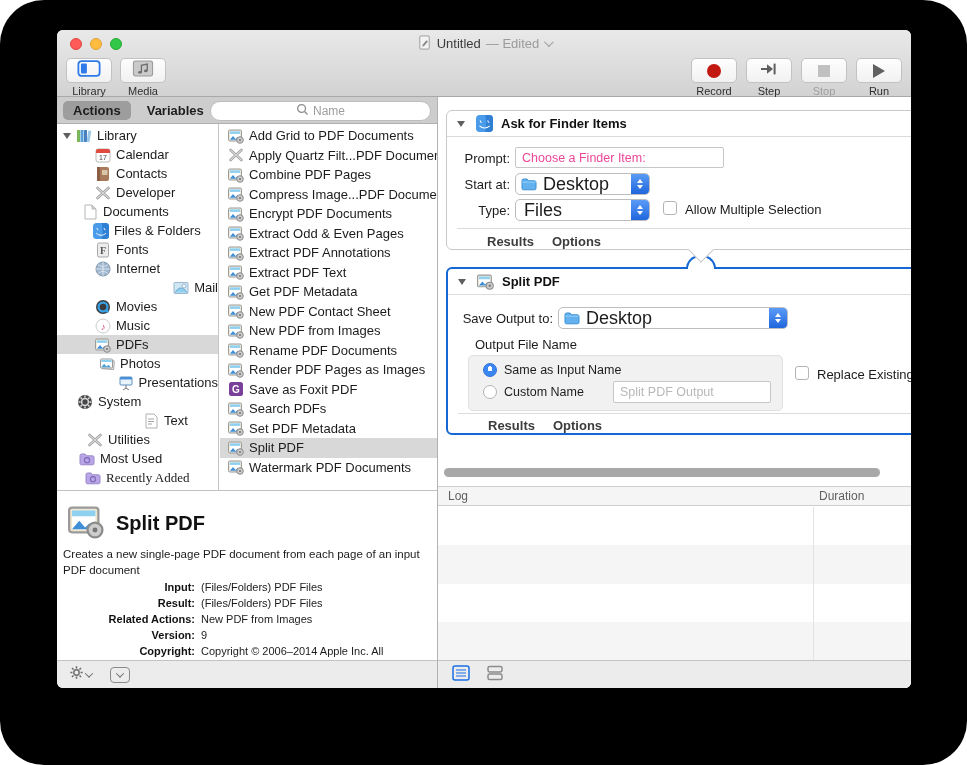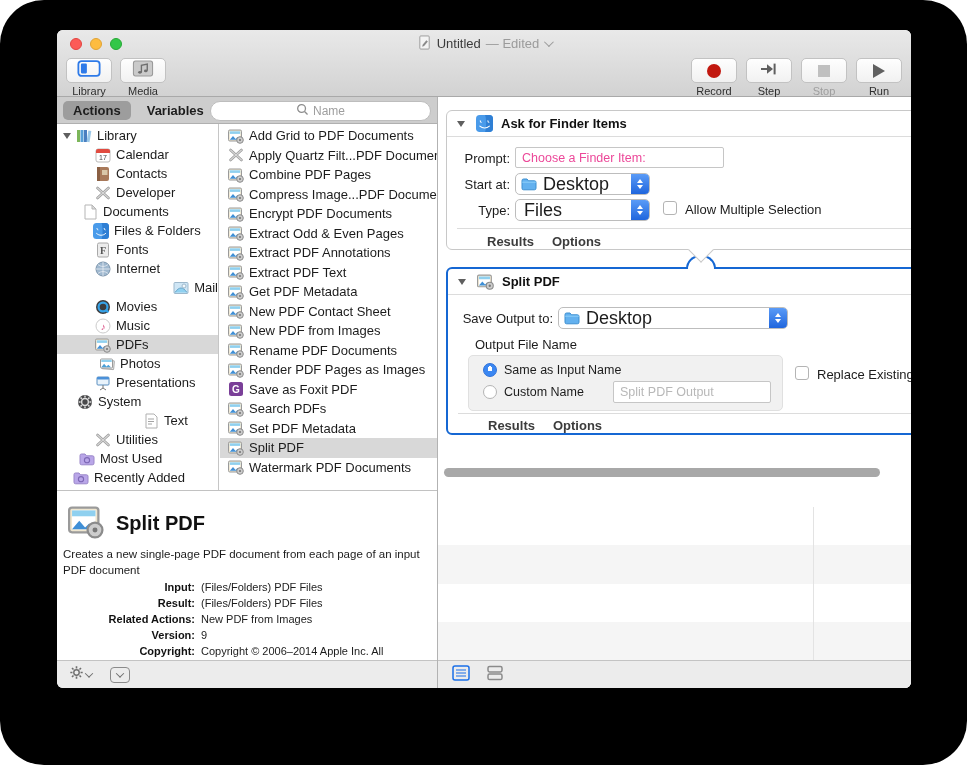--- a/index.html
+++ b/index.html
@@ -323,21 +323,21 @@
               <span class="ic">
                 <svg viewBox="0 0 16 16">
                   <rect x="3" y="4.2" width="12" height="9" rx="1" fill="#e8e8e8" stroke="#a8a8a8" transform="rotate(5 9 9)"></rect>
                   <rect x="1.5" y="3" width="12" height="9" rx="1" fill="#fff" stroke="#9a9a9a"></rect>
                   <rect x="2.3" y="3.8" width="10.4" height="2.2" fill="#8fd0ef"></rect>
                   <path d="M2.3 11.2l2.8-3.4 2.4 2.8 1.8-1.8 2.6 2.4z" fill="#4aa0d8"></path>
                 </svg>
               </span>
               <span>Photos</span>
             </div>
-            <div class="row" style="padding-left: 38px;">
+            <div class="row" style="padding-left: 52px; justify-content: flex-end;">
               <span class="ic">
                 <svg viewBox="0 0 16 16">
                   <rect x="2" y="2" width="12" height="8" rx="1" fill="#e9f3fb" stroke="#5a8fc0"></rect>
                   <rect x="2" y="2" width="12" height="2.4" rx="1" fill="#4a90d9"></rect>
                   <path d="M8 10v3M5 15l3-2 3 2" stroke="#777" fill="none"></path>
                 </svg>
               </span>
               <span>Presentations</span>
             </div>
             <div class="row" style="padding-left: 20px;">
@@ -354,39 +354,39 @@
             </div>
             <div class="row" style="padding-left: 38px; margin-left: 48px;">
               <span class="ic">
                 <svg viewBox="0 0 16 16">
                   <path d="M3 1h8l3 3v11H3z" fill="#fff" stroke="#b0b0b0"></path>
                   <path d="M5 6h6M5 8.5h6M5 11h4" stroke="#9a9a9a" stroke-width=".9"></path>
                 </svg>
               </span>
               <span>Text</span>
             </div>
-            <div class="row" style="padding-left: 38px;">
+            <div class="row" style="padding-left: 30px;">
               <span class="ic">
                 <svg viewBox="0 0 16 16">
                   <path d="M2.5 3l11 10M13.5 3l-11 10" stroke="#9a9a9a" stroke-width="2.6" stroke-linecap="round"></path>
                   <path d="M2.5 3l11 10M13.5 3l-11 10" stroke="#d6d6d6" stroke-width="1.1" stroke-linecap="round"></path>
                 </svg>
               </span>
               <span>Utilities</span>
             </div>
             <div class="row" style="padding-left: 22px;">
               <span class="ic">
                 <svg viewBox="0 0 16 16">
                   <path d="M1 4.5A1.5 1.5 0 012.5 3H6l1.5 1.8h6A1.5 1.5 0 0115 6.3v5.9a1.6 1.6 0 01-1.6 1.6H2.6A1.6 1.6 0 011 12.2z" fill="#b9a6e8" stroke="#9a86c9"></path>
                   <circle cx="8" cy="9.2" r="2.6" fill="none" stroke="#7d68b5" stroke-width="1.1"></circle>
                 </svg>
               </span>
               <span>Most Used</span>
             </div>
-            <div class="row" style="padding-left: 16px;">
+            <div class="row" style="padding-left: 28px; font-family: Liberation Serif, serif;">
               <span class="ic">
                 <svg viewBox="0 0 16 16">
                   <path d="M1 4.5A1.5 1.5 0 012.5 3H6l1.5 1.8h6A1.5 1.5 0 0115 6.3v5.9a1.6 1.6 0 01-1.6 1.6H2.6A1.6 1.6 0 011 12.2z" fill="#b9a6e8" stroke="#9a86c9"></path>
                   <circle cx="8" cy="9.2" r="2.6" fill="none" stroke="#7d68b5" stroke-width="1.1"></circle>
                 </svg>
               </span>
               <span>Recently Added</span>
             </div>
           </div>
         <div class="listcol" id="actionCol">
@@ -766,20 +766,24 @@
           <div class="wsep" style="top:144px;"></div>
           <div class="wfooter" style="left:40px; top:149px;">
             <span>Results</span>
             <span>Options</span>
           </div>
         </div>
 
         <div class="hscroll"></div>
       </div>
 
+      <div class="loghead">
+        <span class="c1">Log</span>
+        <span class="c2">Duration</span>
+      </div>
       <div class="logrows" id="logRows">
 
       <div class="logrow" style="height: 38.25px;"></div>
           <div class="logrow alt" style="height: 38.25px;"></div>
           <div class="logrow" style="height: 38.25px;"></div>
           <div class="logrow alt" style="height: 38.25px;"></div>
           <div class="dur-div"></div>
         </div>
 
       <div class="bottombar">

